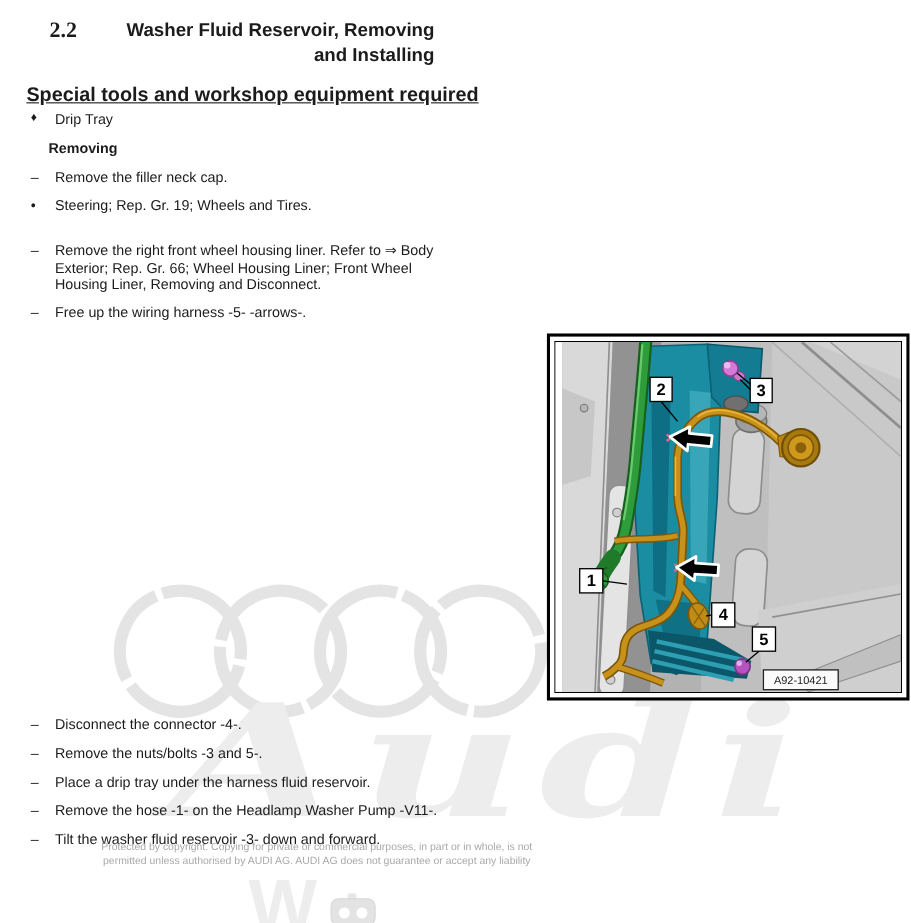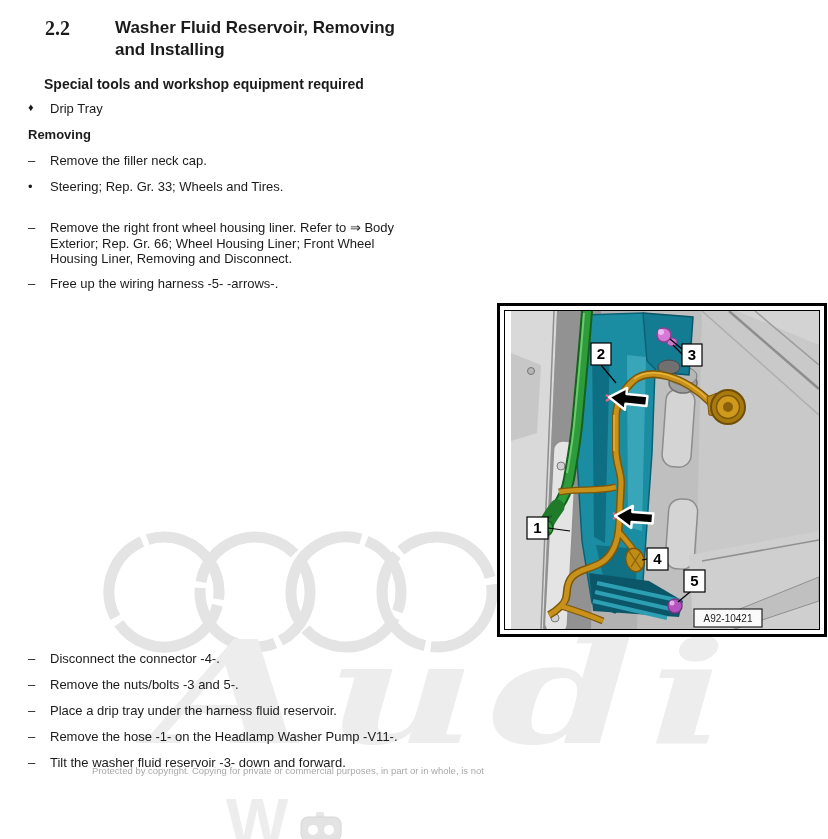--- a/index.html
+++ b/index.html
@@ -15,25 +15,25 @@
     font-size:142px;letter-spacing:10px;color:#ededed;white-space:nowrap;
     transform:scaleX(1.45);transform-origin:left top;line-height:1;
   }
   .wm-w{
     position:absolute;left:226px;top:789px;z-index:1;
     font-weight:bold;font-size:66px;color:#ededed;line-height:1;
   }
   .wm-robot{position:absolute;left:299px;top:812px;z-index:1;}
   
   .sec-number{position:absolute;left:45px;top:17px;font-size:20px;font-weight:bold;z-index:3;font-family:Liberation Serif, serif;}
-  .doc-title{position:absolute;left:115px;top:17px;font-size:17px;font-weight:bold;line-height:22px;z-index:3;}
-  .subtitle{position:absolute;left:44px;top:76px;font-size:14px;font-weight:bold;z-index:3;}
+  .doc-title{position:absolute;left:115px;top:17px;font-size:17px;font-weight:bold;line-height:22px;z-index:3;text-align:right;}
+  .subtitle{position:absolute;left:24px;top:76px;font-size:18px;font-weight:bold;z-index:3;text-decoration:underline;}
   .tool-row{position:absolute;left:28px;top:101px;font-size:13px;z-index:3;display:flex;}
   .tool-row .bullet{width:22px;font-size:11px;}
-  .sub-heading{position:absolute;left:28px;top:127px;font-size:13px;font-weight:bold;z-index:3;}
+  .sub-heading{position:absolute;left:44px;top:127px;font-size:13px;font-weight:bold;z-index:3;}
   .step{position:absolute;left:28px;z-index:3;display:flex;font-size:13px;line-height:15.5px;}
   .step .bullet{width:22px;flex:0 0 22px;}
   .step .txt{width:430px;}
   
   .figure-box{position:absolute;left:497px;top:303px;z-index:4;width:330px;height:334px;}
   
   .footer{
     position:absolute;left:56px;top:765px;width:464px;z-index:3;
     text-align:center;font-size:9.5px;line-height:12px;color:#a9a9a9;
   }
@@ -77,21 +77,21 @@
 
   <div class="sub-heading">Removing</div>
 
   <div class="step" style="top:153px">
     <span class="bullet">–</span>
     <span class="txt"><span>Remove the filler neck cap.</span></span>
   </div>
   <div class="step" style="top:179px">
     <span class="bullet">•</span>
     <span class="txt">
-      <div>Steering; Rep. Gr. 33; Wheels and Tires.</div>
+      <div>Steering; Rep. Gr. 19; Wheels and Tires.</div>
     </span>
   </div>
   <div class="step" style="top:220px">
     <span class="bullet">–</span>
     <span class="txt">
       <div>Remove the right front wheel housing liner. Refer to ⇒ Body</div>
       <div>Exterior; Rep. Gr. 66; Wheel Housing Liner; Front Wheel</div>
       <div>Housing Liner, Removing and Disconnect.</div>
     </span>
   </div>
@@ -263,15 +263,16 @@
     <span class="bullet">–</span>
     <span class="txt">Remove the hose -1- on the Headlamp Washer Pump -V11-.</span>
   </div>
   <div class="step" style="top:755px">
     <span class="bullet">–</span>
     <span class="txt">Tilt the washer fluid reservoir -3- down and forward.</span>
   </div>
 
   <div class="footer">
     <div>Protected by copyright. Copying for private or commercial purposes, in part or in whole, is not</div>
+    <div>permitted unless authorised by AUDI AG. AUDI AG does not guarantee or accept any liability</div>
   </div>
 
 </div>
 
 </body></html>

